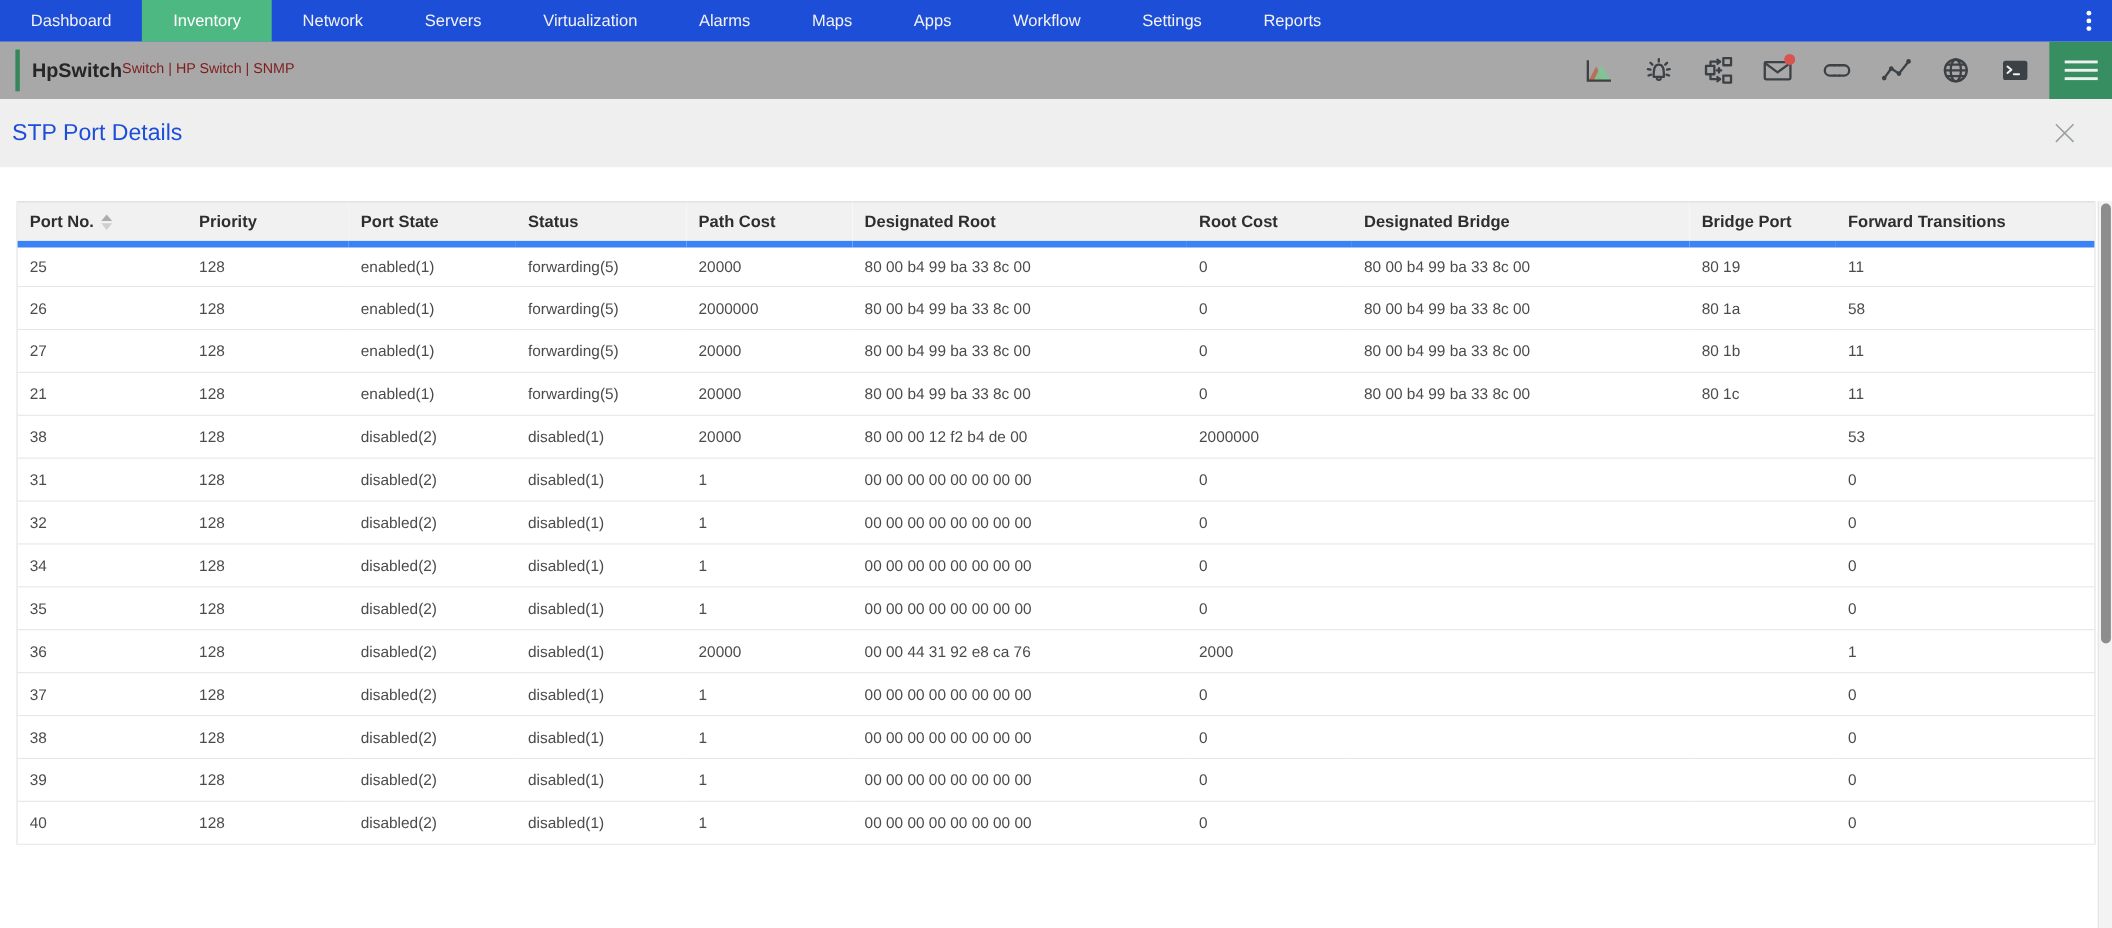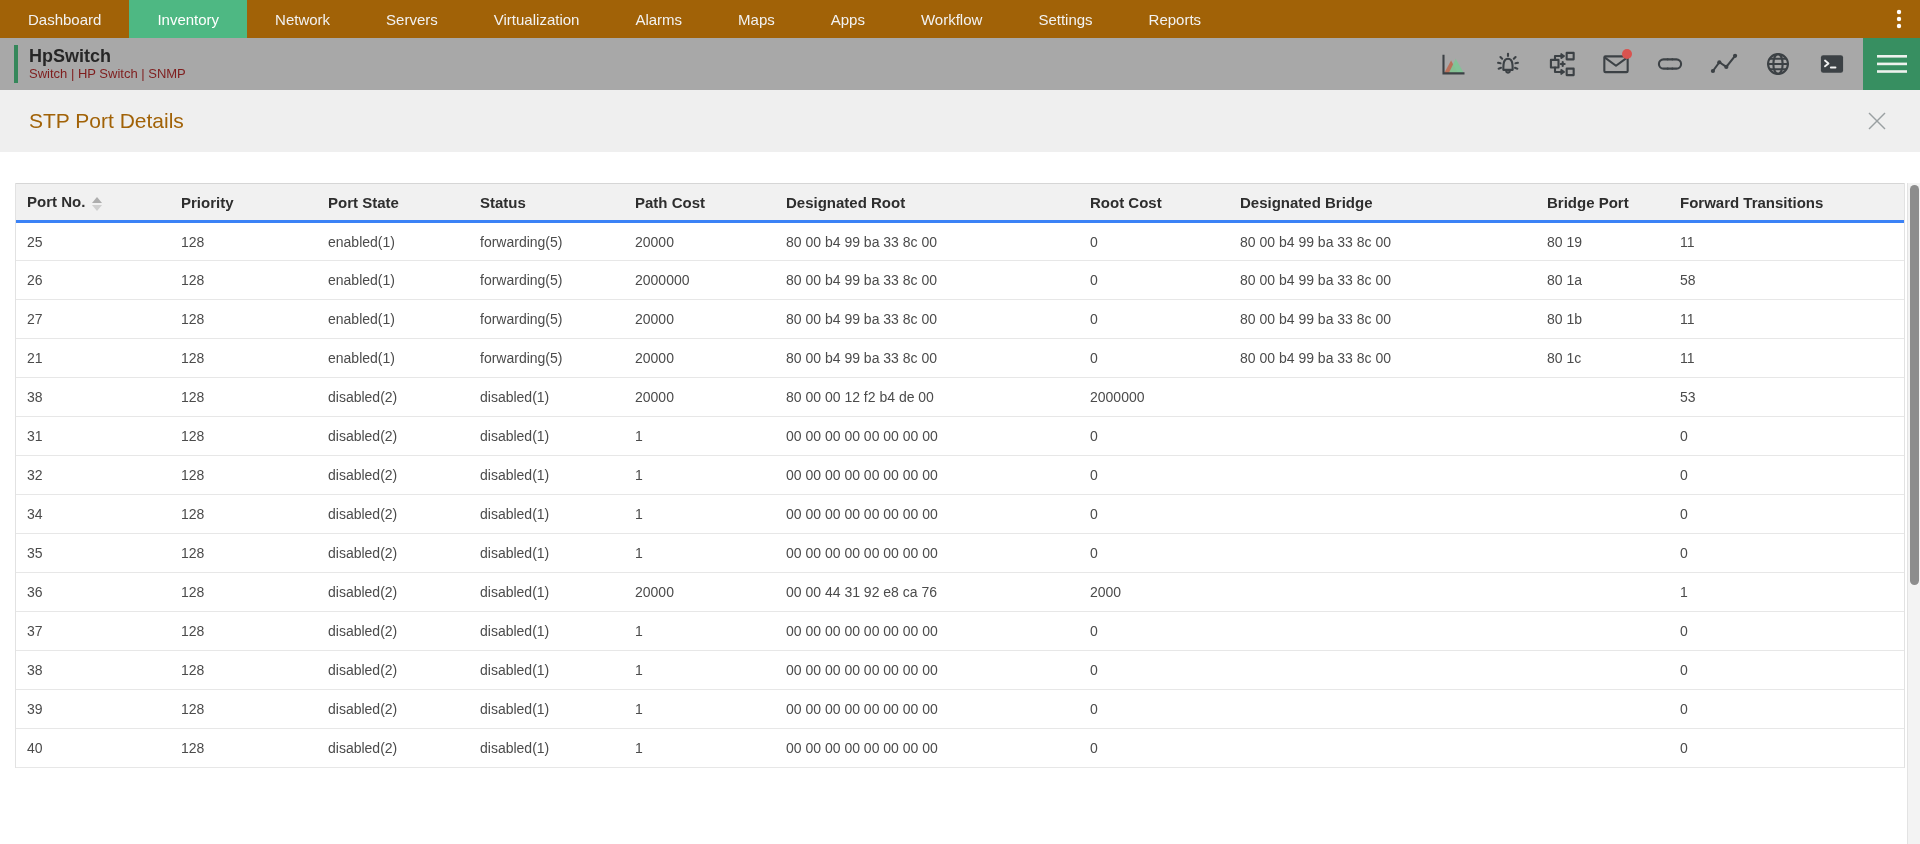--- a/index.html
+++ b/index.html
@@ -1,48 +1,48 @@
 <!DOCTYPE html>
 <html><head>
 <meta charset="utf-8">
 <style>
   * { margin:0; padding:0; box-sizing:border-box; }
   html,body { width:1920px; height:844px; overflow:hidden; background:#ffffff;
               font-family:"Liberation Sans", sans-serif; }
 
   
-  .topnav { height:38px; background:#a16207; display:flex; align-items:stretch; position:relative; }
+  .topnav { height:38px; background:#1d4ed8; display:flex; align-items:stretch; position:relative; }
   .nav-item { color:#f2f2f2; font-size:15px; display:flex; align-items:center;
               padding:0 28px; cursor:pointer; white-space:nowrap; }
   .nav-item.active { background:#4eb883; color:#ffffff; }
   .nav-kebab { margin-left:auto; display:flex; align-items:center; padding:0 12px; cursor:pointer; }
 
   
   .subheader { height:52px; background:#a8a8a8; display:flex; align-items:center; position:relative; }
   .accent-bar { width:4px; height:38px; background:#35875a; margin-left:14px; }
-  .dev-block { margin-left:11px; display:flex; flex-direction:column; justify-content:center; }
+  .dev-block { margin-left:11px; display:flex; justify-content:center; }
   .dev-title { font-size:18px; font-weight:bold; color:#262626; line-height:20px; }
   .dev-sub { font-size:13px; color:#7f1d1d; line-height:16px; }
   .sub-icons { margin-left:auto; display:flex; align-items:center; gap:20px; padding-right:14px; }
   .sub-icon { width:34px; height:34px; display:flex; align-items:center; justify-content:center;
               cursor:pointer; position:relative; }
   .menu-block { width:57px; height:52px; background:#378f61; display:flex; align-items:center;
                 justify-content:center; cursor:pointer; }
 
   
   .titlebar { height:62px; background:#efefef; display:flex; align-items:center; position:relative; }
-  .page-title { font-size:21px; color:#a16207; margin-left:29px; }
+  .page-title { font-size:21px; color:#1d4ed8; margin-left:11px; }
   .close-btn { position:absolute; right:30px; top:18px; width:26px; height:26px; cursor:pointer;
                display:flex; align-items:center; justify-content:center; }
 
   
   .table-area { position:relative; margin-top:31px; }
   .table-wrap { margin:0 15px; border-left:1px solid #e2e2e2; border-right:1px solid #e2e2e2; }
   table { width:100%; border-collapse:collapse; table-layout:fixed; }
-  th { background:#f1f1f1; border-top:1px solid #d6d6d6; border-bottom:3px solid #3b82f6;
+  th { background:#f1f1f1; border-top:1px solid #d6d6d6; border-bottom:6px solid #3b82f6;
        height:38px; text-align:left; padding-left:11px; font-size:15px; font-weight:bold;
        color:#2e2e2e; white-space:nowrap; overflow:hidden; }
   td { height:39px; border-bottom:1px solid #e7e7e7; padding-left:11px; font-size:14px;
        color:#4b4b4b; white-space:nowrap; overflow:hidden; }
   .sort-arrows { display:inline-block; vertical-align:middle; margin-left:7px; }
   .sort-arrows .up { width:0; height:0; border-left:5px solid transparent; border-right:5px solid transparent;
                      border-bottom:6px solid #adadad; margin-bottom:2px; }
   .sort-arrows .down { width:0; height:0; border-left:5px solid transparent; border-right:5px solid transparent;
                        border-top:6px solid #cfcfcf; }
 

